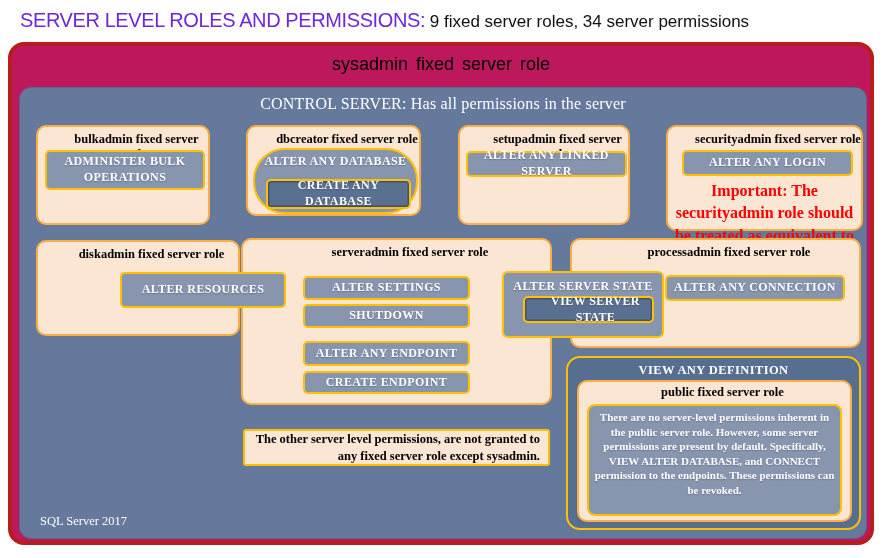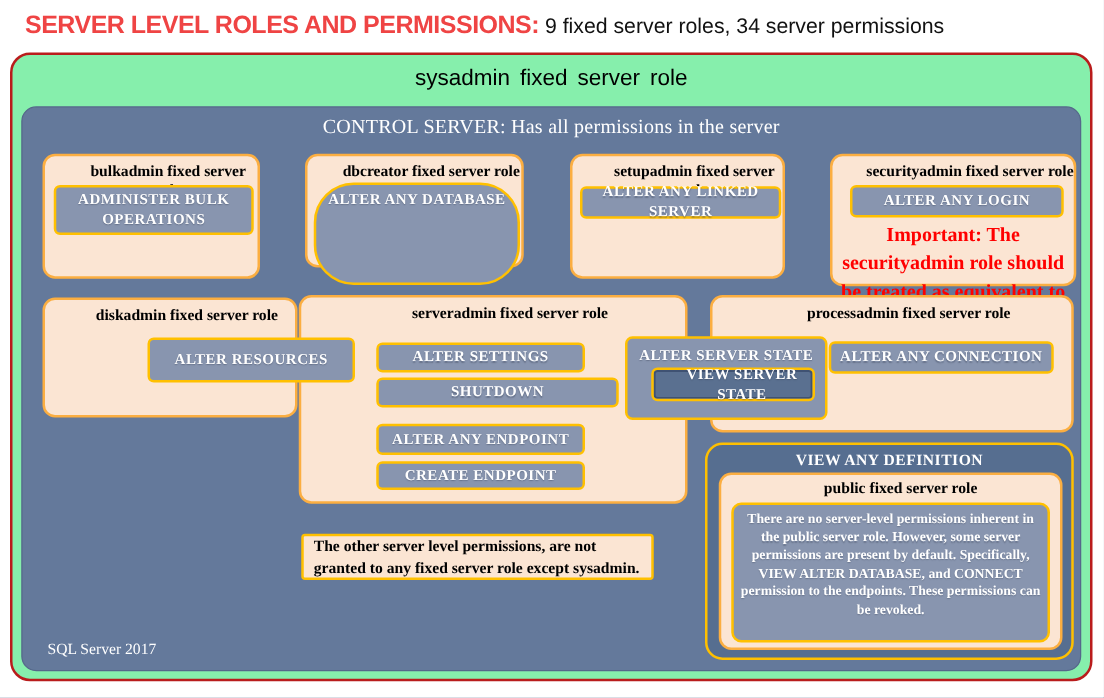--- a/index.html
+++ b/index.html
@@ -1,25 +1,25 @@
 <!DOCTYPE html>
 <html><head>
 <meta charset="utf-8">
 <style>
   * { margin:0; padding:0; box-sizing:border-box; }
   html,body { width:883px; height:558px; background:#ffffff; overflow:hidden;
               font-family:"Liberation Sans", sans-serif; }
   .abs { position:absolute; }
 
   #page-title { left:20px; top:9px; width:840px; white-space:nowrap; }
-  #page-title .t-main { font-weight:bold; font-size:20px; color:#ef4444; letter-spacing:-0.4px; }
+  #page-title .t-main { font-weight:normal; font-size:20px; color:#6d28d9; letter-spacing:-0.4px; }
   #page-title .t-sub  { font-size:17px; color:#111; }
 
   #sysadmin-box { left:8px; top:42px; width:866px; height:503px;
-                  background:#86efac; border:2px solid #b91c1c; border-radius:16px; }
+                  background:#be185d; border:4px solid #b91c1c; border-radius:16px; }
   #sysadmin-title { left:0; right:0; top:8px; text-align:center; font-size:18px; color:#000;
                     word-spacing:3px; }
 
   #control-box { left:7px; top:41px; width:848px; height:452px;
                  background:#64799B; border-radius:12px; border:1px solid #55688a;font-family:Liberation Serif, serif; }
   #control-title { left:0; right:0; top:7px; text-align:center; font-size:16px; color:#fff;
                    letter-spacing:0.2px; }
 
   .role { position:absolute; background:#FBE5D3; border:2px solid #FBAE41; border-radius:10px; }
   .role-title { position:absolute; left:0; right:0; top:5px; text-align:center;
@@ -32,23 +32,23 @@
   .btn.dark { background:#5A7090; box-shadow:inset 0 0 0 1.5px #3F5273; }
 
   .group { position:absolute; background:#8895AF; border:2px solid #FFC000; border-radius:6px; }
   .group-label { position:absolute; left:0; right:0; text-align:center; color:#fff;
                  font-weight:bold; font-size:12px; letter-spacing:0.4px;
                  text-shadow:0 1px 1px rgba(40,50,70,0.35); }
 
   #securityadmin-warning { left:5px; right:5px; top:53px; text-align:center; color:#FF0000;
                            font-weight:bold; font-size:16px; line-height:1.4; }
 
-  #note-box { left:223px; top:341px; width:282px; height:37px;
+  #note-box { left:223px; top:341px; width:307px; height:37px;
               background:#FBE5D3; border:2px solid #FFC000; border-radius:3px;
-              display:flex; align-items:center; justify-content:center; text-align:left;
+              display:flex; align-items:center; justify-content:center; text-align:right;
               font-weight:bold; font-size:12.5px; color:#000; line-height:1.35; padding:0 8px; }
 
   #vad-box { left:546px; top:268px; width:295px; height:174px;
              background:#566E90; border:2px solid #FFC000; border-radius:14px; }
   #vad-banner { left:0; right:0; top:5px; text-align:center; color:#fff; font-weight:bold;
                 font-size:12.5px; letter-spacing:0.4px; }
   #public-box { left:9px; top:22px; width:275px; height:142px;
                 background:#FBE5D3; border:2px solid #FBAE41; border-radius:10px; }
   #public-title { left:16px; right:0; top:3px; text-align:center; font-weight:bold;
                   font-size:12.5px; color:#000; }
@@ -73,22 +73,23 @@
   <div id="control-box" class="abs">
     <div id="control-title" class="abs">CONTROL SERVER: Has all permissions in the server</div>
 
     <div class="role" style="left:16px; top:37px; width:174px; height:100px;">
       <div class="role-title">bulkadmin fixed server role</div>
       <div class="btn" style="left:7px; top:23px; width:160px; height:40px;">ADMINISTER BULK OPERATIONS</div>
     </div>
 
     <div class="role" style="left:226px; top:37px; width:175px; height:91px;">
       <div class="role-title">dbcreator fixed server role</div>
-      <div class="group" style="left:5px; top:21px; width:165px; height:82px;border-radius:32px;">
+      <div class="group" style="left:5px; top:21px; width:165px; height:66px;border-radius:32px;">
         <div class="group-label" style="top:4px;">ALTER ANY DATABASE</div>
+        <div class="btn dark" style="left:11px; top:29px; width:145px; height:30px;">CREATE ANY DATABASE</div>
       </div>
     </div>
 
     <div class="role" style="left:438px; top:37px; width:172px; height:100px;">
       <div class="role-title">setupadmin fixed server role</div>
       <div class="btn" style="left:6px; top:24px; width:161px; height:26px;">ALTER ANY LINKED SERVER</div>
     </div>
 
     <div class="role" style="left:646px; top:37px; width:197px; height:106px;">
       <div class="role-title">securityadmin fixed server role</div>
@@ -96,21 +97,21 @@
       <div id="securityadmin-warning" class="abs">Important: The securityadmin role should be treated as equivalent to the sysadmin role.</div>
     </div>
 
     <div class="role" style="left:16px; top:152px; width:204px; height:96px;">
       <div class="role-title">diskadmin fixed server role</div>
     </div>
 
     <div class="role" style="left:221px; top:150px; width:311px; height:167px;">
       <div class="role-title">serveradmin fixed server role</div>
       <div class="btn" style="left:60px; top:36px;  width:167px; height:24px;">ALTER SETTINGS</div>
-      <div class="btn" style="left:60px; top:64px;  width:194px; height:24px;text-align:center;">SHUTDOWN</div>
+      <div class="btn" style="left:60px; top:64px;  width:167px; height:24px;text-align:center;">SHUTDOWN</div>
       <div class="btn" style="left:60px; top:101px; width:167px; height:25px;">ALTER ANY ENDPOINT</div>
       <div class="btn" style="left:60px; top:131px; width:167px; height:23px;">CREATE ENDPOINT</div>
     </div>
 
     <div class="role" style="left:550px; top:150px; width:291px; height:110px;">
       <div class="role-title">processadmin fixed server role</div>
       <div class="btn" style="left:93px; top:35px; width:180px; height:26px;">ALTER ANY CONNECTION</div>
     </div>
 
     <div class="btn" style="left:100px; top:184px; width:166px; height:36px; z-index:5;">ALTER RESOURCES</div>

